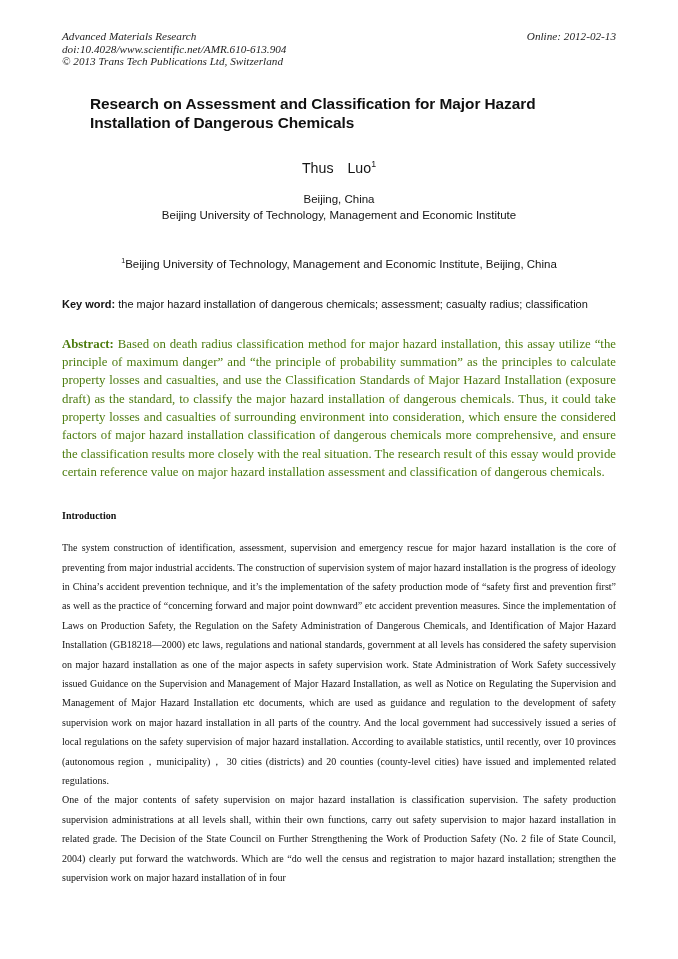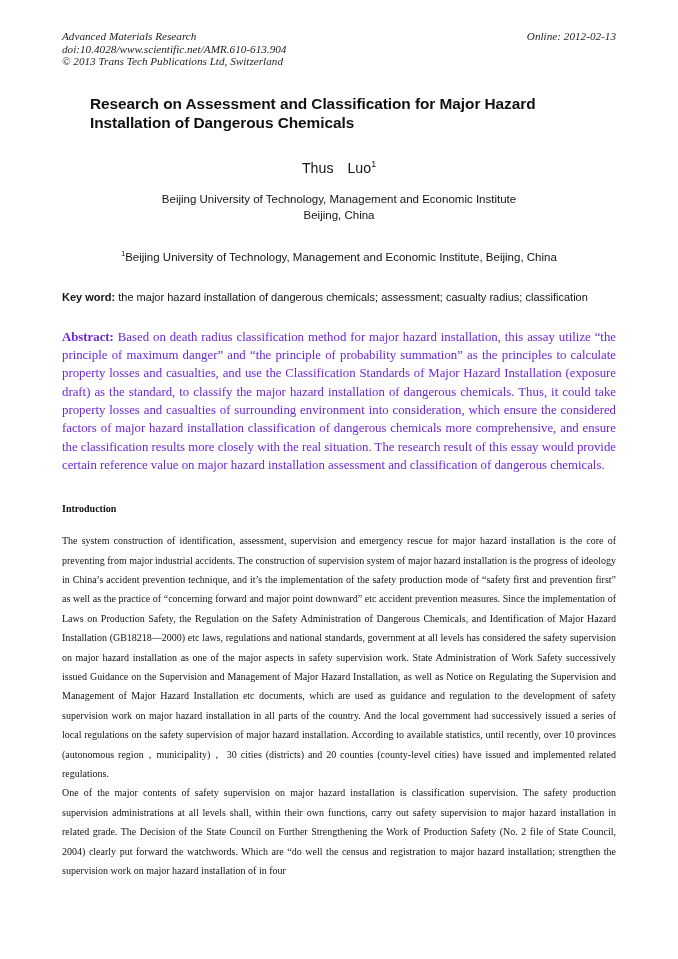--- a/index.html
+++ b/index.html
@@ -89,21 +89,21 @@
 
   
   .affil {
     font-family: "Liberation Sans", sans-serif;
     font-size: 11.5px;
     line-height: 16.5px;
     text-align: center;
     color: #141414;
   }
   .affil.primary { margin-top: 14px; }
-  .affil.footnote { margin-top: 25px; }
+  .affil.footnote { margin-top: 32px; }
 
   
   .keyword-block {
     font-family: "Liberation Sans", sans-serif;
     font-size: 11px;
     line-height: 16.5px;
     text-align: justify;
     text-justify: inter-word;
     margin-top: 24px;
     color: #141414;
@@ -113,21 +113,21 @@
   }
 
   
   .abstract-block {
     font-family: "Liberation Serif", serif;
     font-size: 12.8px;
     line-height: 18.3px;
     text-align: justify;
     text-justify: inter-word;
     margin-top: 22px;
-    color: #6d28d9;
+    color: #4d7c0f;
   }
   .abstract-block .abs-label {
     font-weight: bold;
   }
 
   
   .section-heading {
     font-family: "Liberation Serif", serif;
     font-weight: bold;
     font-size: 10px;
@@ -164,22 +164,22 @@
       <span class="online-date">Online: 2012-02-13</span>
     </div>
 
     <h1 class="doc-title">Research on Assessment and Classification for Major Hazard Installation of Dangerous Chemicals</h1>
 
     <div class="author-line">
       <span class="given">Thus</span><span>Luo</span><sup class="marker">1</sup>
     </div>
 
     <div class="affil primary">
+      <div>Beijing, China</div>
       <div>Beijing University of Technology, Management and Economic Institute</div>
-      <div>Beijing, China</div>
     </div>
 
     <div class="affil footnote">
       <sup class="marker">1</sup><span>Beijing University of Technology, Management and Economic Institute, Beijing, China</span>
     </div>
 
     <div class="keyword-block">
       <span class="kw-label">Key word:</span>
       <span>the major hazard installation of dangerous chemicals; assessment; casualty radius; classification</span>
     </div>

